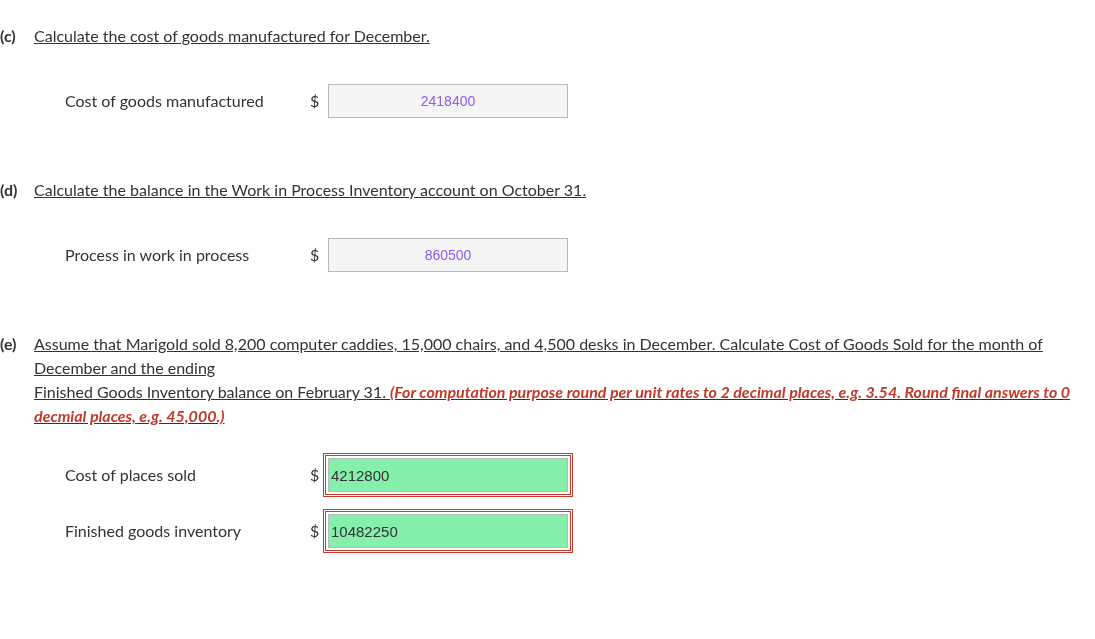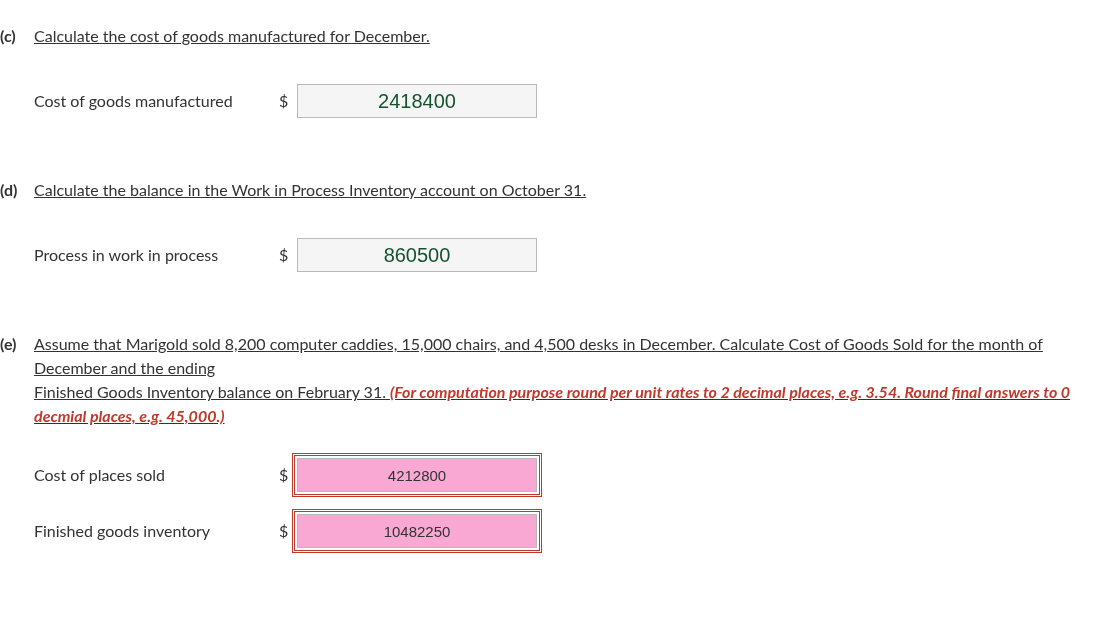--- a/index.html
+++ b/index.html
@@ -33,47 +33,48 @@
     flex: 1;
     text-decoration: underline;
   }
   .q-body {
     padding-left: 34px;
   }
   .answer-row {
     display: flex;
     align-items: center;
     margin-bottom: 22px;
+    margin-left: 31px;
   }
   .answer-label {
     width: 245px;
     flex-shrink: 0;
   }
   .dollar {
     width: 18px;
     flex-shrink: 0;
     text-align: left;
   }
   .input-plain {
     width: 240px;
     height: 34px;
     border: 1px solid #b9b9b9;
     background: #f5f5f5;
     text-align: center;
-    font-size: 20px;
-    color: #14532d;
+    font-size: 14px;
+    color: #8b5cf6;
     outline: none;
   }
   .input-wrong {
     width: 240px;
     height: 34px;
-    text-align: center;
+    text-align: left;
     font-size: 15px;
     color: #333;
-    background: #f9a8d4;
+    background: #86efac;
     border: 1px solid #b9b9b9;
     outline: 3px double #c0392b;
     outline-offset: 2px;
   }
   .hint {
     color: #c0392b;
     font-style: italic;
     font-weight: 700;
   }
 </style>

